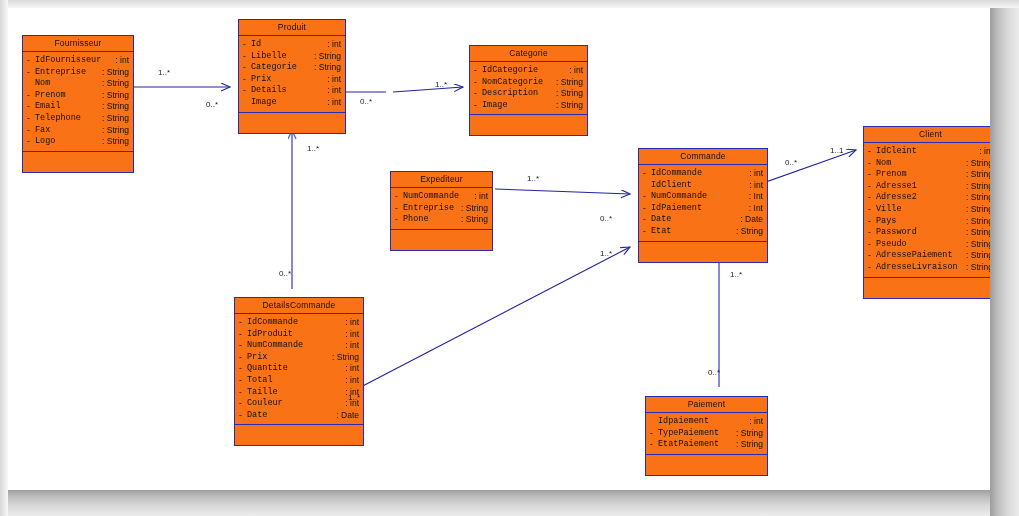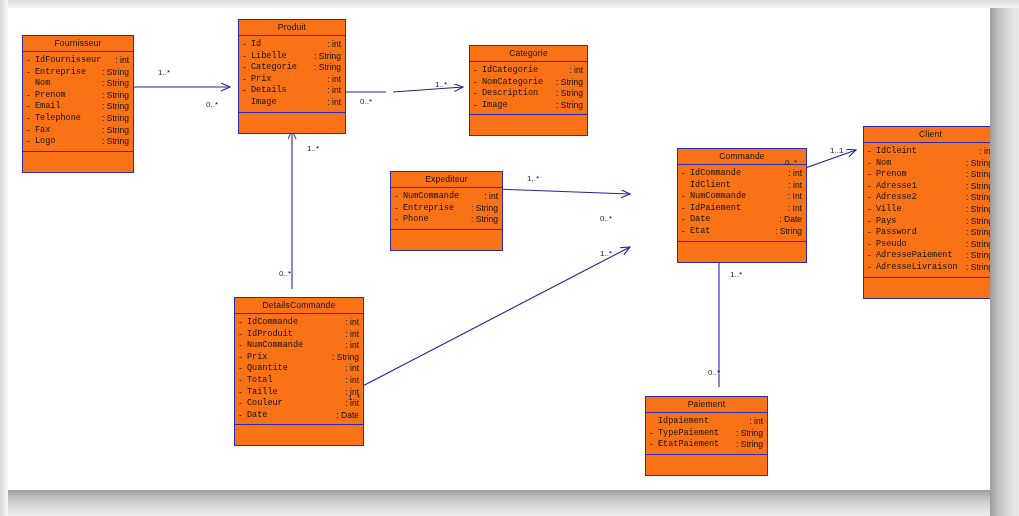--- a/index.html
+++ b/index.html
@@ -327,21 +327,21 @@
               <span class="attr-type">: String</span>
             </div>
             <div class="attr-row">
               <span class="attr-vis">-</span>
               <span class="attr-name">AdresseLivraison</span>
               <span class="attr-type">: String</span>
             </div>
           </div>
           <div class="uml-ops"></div>
         </div>
-        <div class="uml-class" style="left: 630px; top: 140px; width: 130px; margin-left: 39px;">
+        <div class="uml-class" style="left: 630px; top: 140px; width: 130px;">
           <div class="uml-title">Commande</div>
           <div class="uml-attrs">
             <div class="attr-row">
               <span class="attr-vis">-</span>
               <span class="attr-name">IdCommande</span>
               <span class="attr-type">: int</span>
             </div>
             <div class="attr-row">
               <span class="attr-vis"></span>
               <span class="attr-name">IdClient</span>
@@ -363,21 +363,21 @@
               <span class="attr-type">: Date</span>
             </div>
             <div class="attr-row">
               <span class="attr-vis">-</span>
               <span class="attr-name">Etat</span>
               <span class="attr-type">: String</span>
             </div>
           </div>
           <div class="uml-ops"></div>
         </div>
-        <div class="uml-class" style="left: 382px; top: 163px; width: 113px;">
+        <div class="uml-class" style="left: 382px; top: 163px; width: 103px;">
           <div class="uml-title">Expediteur</div>
           <div class="uml-attrs">
             <div class="attr-row">
               <span class="attr-vis">-</span>
               <span class="attr-name">NumCommande</span>
               <span class="attr-type">: int</span>
             </div>
             <div class="attr-row">
               <span class="attr-vis">-</span>
               <span class="attr-name">Entreprise</span>

